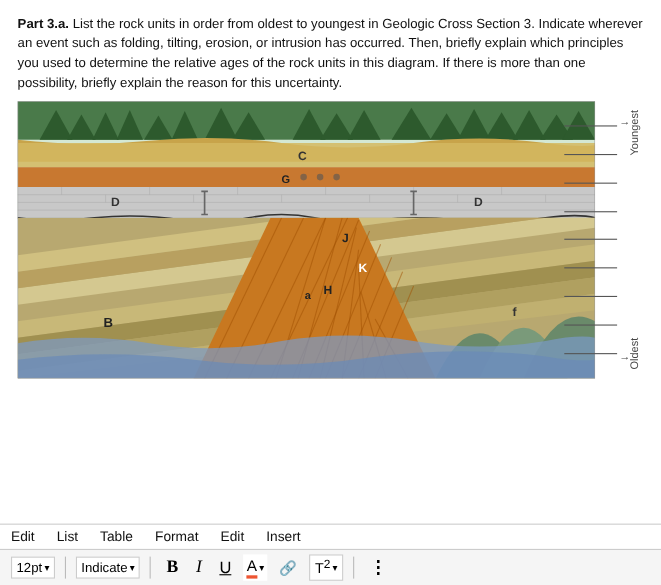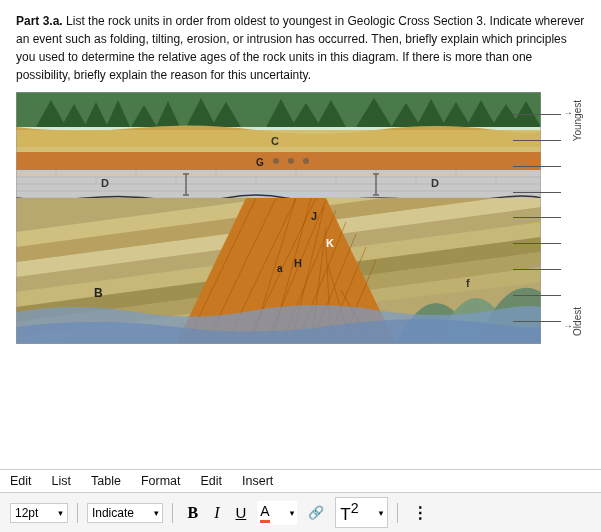--- a/index.html
+++ b/index.html
@@ -107,21 +107,21 @@
       font-size: 14px;
     }
 
     .ft-btn-bold { font-weight: bold; }
     .ft-btn-italic { font-style: italic; }
     .ft-btn-underline { text-decoration: underline; }
 
     .ft-dropdown {
       display: flex;
       align-items: center;
-      gap: 20px;
+      gap: 2px;
       cursor: pointer;
       padding: 2px 4px;
       border: 1px solid #ccc;
       background: #fff;
       font-size: 12px;
       text-align: center;
     }
 
     .copyright-text {
       font-size: 8px;
@@ -332,21 +332,21 @@
     <button class="ft-btn ft-btn-underline" style="font-size:15px;">U</button>
 
     <div class="ft-dropdown" style="border:none;padding:2px 3px;">
       <span style="font-size:14px;border-bottom:3px solid #e53;padding-bottom:1px;">A</span>
       <span style="font-size:9px;">▾</span>
     </div>
 
     <button class="ft-btn" style="font-size:13px;">🔗</button>
 
     <div class="ft-dropdown">
-      <span style="font-size:17px;">T<sup>2</sup></span>
+      <span style="font-size:13px;">T<sup>2</sup></span>
       <span style="font-size:9px;">▾</span>
     </div>
 
     <div class="ft-divider"></div>
 
     <button class="ft-btn" style="font-size:16px;font-weight:bold;letter-spacing:1px;">⋮</button>
   </div>
 
 </div>
 

